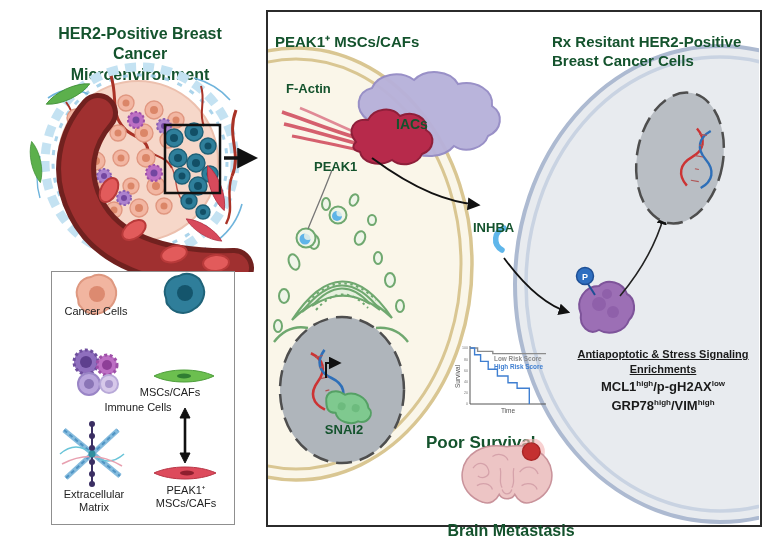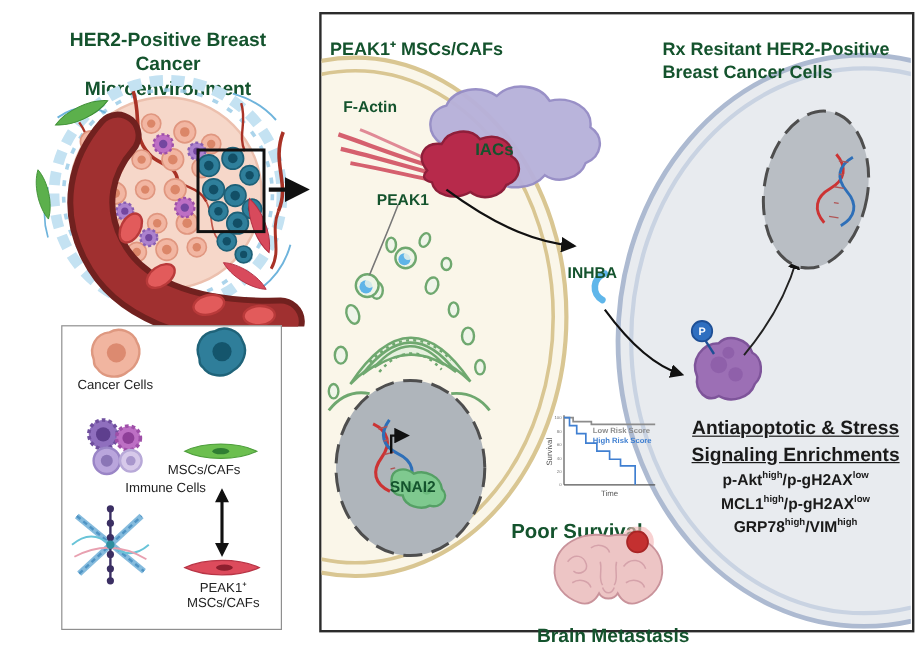--- a/index.html
+++ b/index.html
@@ -8,24 +8,24 @@
   .abs{position:absolute;}
   .lbl{position:absolute;font-weight:bold;color:#14532d;line-height:1.2;margin-top:16px;}
   #left-title{left:52px;top:8px;width:176px;text-align:center;font-size:16px;font-weight:bold;line-height:1.28;}
   #main-panel{left:266px;top:10px;width:496px;height:517px;border:2.5px solid #2b2b2b;box-sizing:border-box;background:#fff;}
   #panel-svg{position:absolute;left:0;top:0;}
   #header-left{left:7px;top:5px;font-size:15px;}
   #header-right{right:8px;top:5px;width:200px;font-size:15px;line-height:1.25;}
   #lbl-factin{left:18px;top:53px;font-size:13px;}
   #lbl-iacs{left:128px;top:88px;font-size:14px;}
   #lbl-peak1{left:46px;top:131px;font-size:13px;}
-  #lbl-snai2{left:34px;top:370px;width:84px;text-align:center;font-size:13px;}
+  #lbl-snai2{left:34px;top:394px;width:84px;text-align:center;font-size:13px;}
   #lbl-inhba{left:205px;top:192px;font-size:13px;}
   #enrichments{left:299px;top:335px;width:192px;text-align:center;}
-  #enrichments .enr-head{font-weight:bold;font-size:16px;text-decoration:underline;line-height:1.35;}
+  #enrichments .enr-head{font-weight:bold;font-size:11px;text-decoration:underline;line-height:1.35;}
   #enrichments .enr-row{font-weight:bold;font-size:13px;line-height:1.5;}
   #enrichments sup{font-size:8px;font-weight:bold;}
   #km-plot{position:absolute;left:186px;top:328px;}
   #poor-survival{left:158px;top:405px;width:152px;text-align:left;font-size:17px;}
   #brain-svg{position:absolute;left:185px;top:427px;}
   #brain-caption{left:158px;top:493px;width:170px;text-align:center;font-size:16px;}
   #legend-box{left:51px;top:271px;width:184px;height:254px;border:1.5px solid #8f8f8f;box-sizing:border-box;background:#fff;}
   .leg-label{position:absolute;font-size:11px;color:#222;text-align:center;line-height:1.18;font-weight:500;}
 </style>
 </head>
@@ -244,23 +244,24 @@
         <line x1="133" y1="143" x2="133" y2="184" stroke-width="2.6"></line>
         <path d="M133,136 L128,146 L138,146 Z"></path>
         <path d="M133,191 L128,181 L138,181 Z"></path>
       </g>
 
       <g transform="translate(133,201)">
         <path d="M-31,0 C-14,-8 14,-8 31,0 C14,8 -14,8 -31,0 Z" fill="#DD4B5C" stroke="#B83546" stroke-width="1"></path>
         <ellipse cx="2" cy="0" rx="7" ry="2.6" fill="#8E1F2E"></ellipse>
       </g>
     </svg>
-    <div class="leg-label" style="left:4px;top:43px;width:80px;">Cancer Cells</div>
+    <div class="leg-label" style="left:4px;top:33px;width:80px;">Cancer Cells</div>
     <div class="leg-label" style="left:2px;top:129px;width:82px;margin-left:43px;">Immune Cells</div>
     <div class="leg-label" style="left:78px;top:114px;width:80px;">MSCs/CAFs</div>
+    <div class="leg-label" style="left:4px;top:216px;width:76px;">Extracellular Matrix</div>
     <div class="leg-label" style="left:98px;top:212px;width:72px;">PEAK1⁺ MSCs/CAFs</div>
   </div>
 
   <div id="main-panel" class="abs">
     <svg id="panel-svg" width="491" height="512" viewBox="0 0 491 512">
       <defs>
         <marker id="mArr" viewBox="0 0 10 10" refX="8" refY="5" markerWidth="6.5" markerHeight="6.5" orient="auto-start-reverse">
           <path d="M0,0 L10,5 L0,10 z" fill="#111"></path>
         </marker>
       </defs>
@@ -379,21 +380,20 @@
     <div id="header-left" class="lbl">PEAK1⁺ MSCs/CAFs</div>
     <div id="header-right" class="lbl">Rx Resitant HER2-Positive Breast Cancer Cells</div>
     <div id="lbl-factin" class="lbl">F-Actin</div>
     <div id="lbl-iacs" class="lbl">IACs</div>
     <div id="lbl-peak1" class="lbl">PEAK1</div>
     <div id="lbl-snai2" class="lbl">SNAI2</div>
     <div id="lbl-inhba" class="lbl">INHBA</div>
 
     <div id="enrichments" class="abs">
       <div class="enr-head">Antiapoptotic &amp; Stress Signaling Enrichments</div>
-      <div class="enr-row"><span>p-Akt</span><sup>high</sup><span>/</span><span>p-gH2AX</span><sup>low</sup></div>
       <div class="enr-row"><span>MCL1</span><sup>high</sup><span>/</span><span>p-gH2AX</span><sup>low</sup></div>
       <div class="enr-row"><span>GRP78</span><sup>high</sup><span>/</span><span>VIM</span><sup>high</sup></div>
     </div>
 
     <svg id="km-plot" width="96" height="84" viewBox="0 0 96 84">
       <line x1="16" y1="6" x2="16" y2="64" stroke="#555" stroke-width="1"></line>
       <line x1="16" y1="64" x2="92" y2="64" stroke="#555" stroke-width="1"></line>
       <text transform="translate(6,48) rotate(-90)" font-size="6.5" fill="#555">Survival</text>
       <text x="54" y="73" text-anchor="middle" font-size="6.5" fill="#555">Time</text>
       <text x="40" y="21" font-size="6.4" font-weight="bold" fill="#8C8C8C">Low Risk Score</text>

